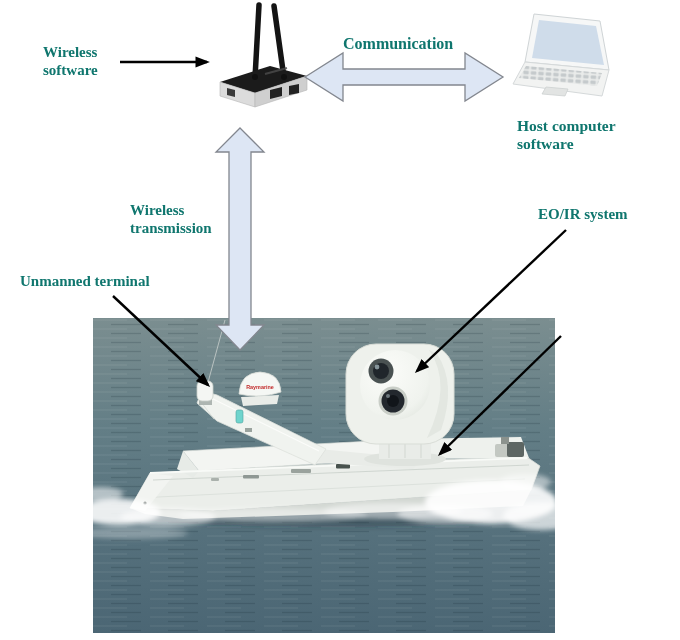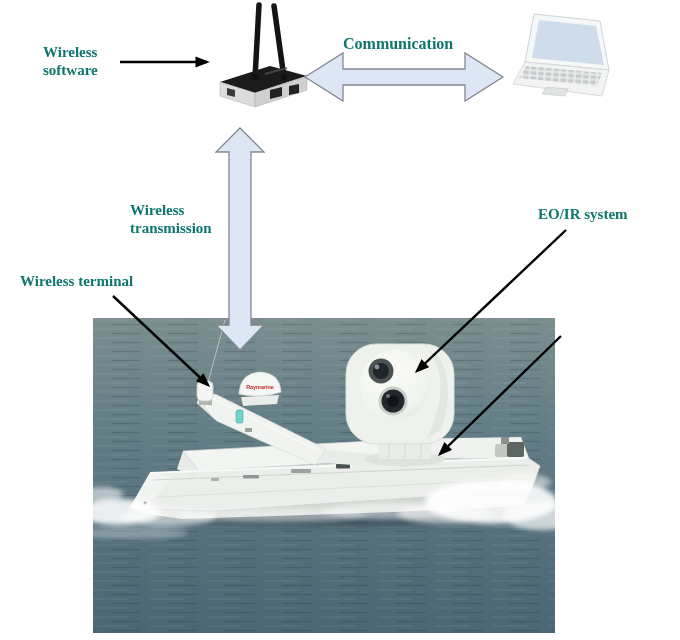--- a/index.html
+++ b/index.html
@@ -169,24 +169,28 @@
     <line x1="561" y1="336" x2="440" y2="454" stroke="#000" stroke-width="2.4" marker-end="url(#ah)"></line>
   </svg>
 
   <div class="lbl" style="left:43px;top:44px;">
     <div>Wireless</div>
     <div>software</div>
   </div>
 
   <div class="lbl big" style="left:343px;top:35px;width:130px;text-align:left;">Communication</div>
 
+  <div class="lbl" style="left:517px;top:117px;font-size:15.5px;line-height:18px;">
+    <div>Host computer</div>
+    <div>software</div>
+  </div>
 
   <div class="lbl" style="left:130px;top:201px;line-height:18px;">
     <div>Wireless</div>
     <div>transmission</div>
   </div>
 
-  <div class="lbl" style="left:20px;top:273px;">Wireless terminal</div>
+  <div class="lbl" style="left:20px;top:273px;">Unmanned terminal</div>
 
   <div class="lbl" style="left:538px;top:206px;">EO/IR system</div>
 
 
 </div>
 
 </body></html>

